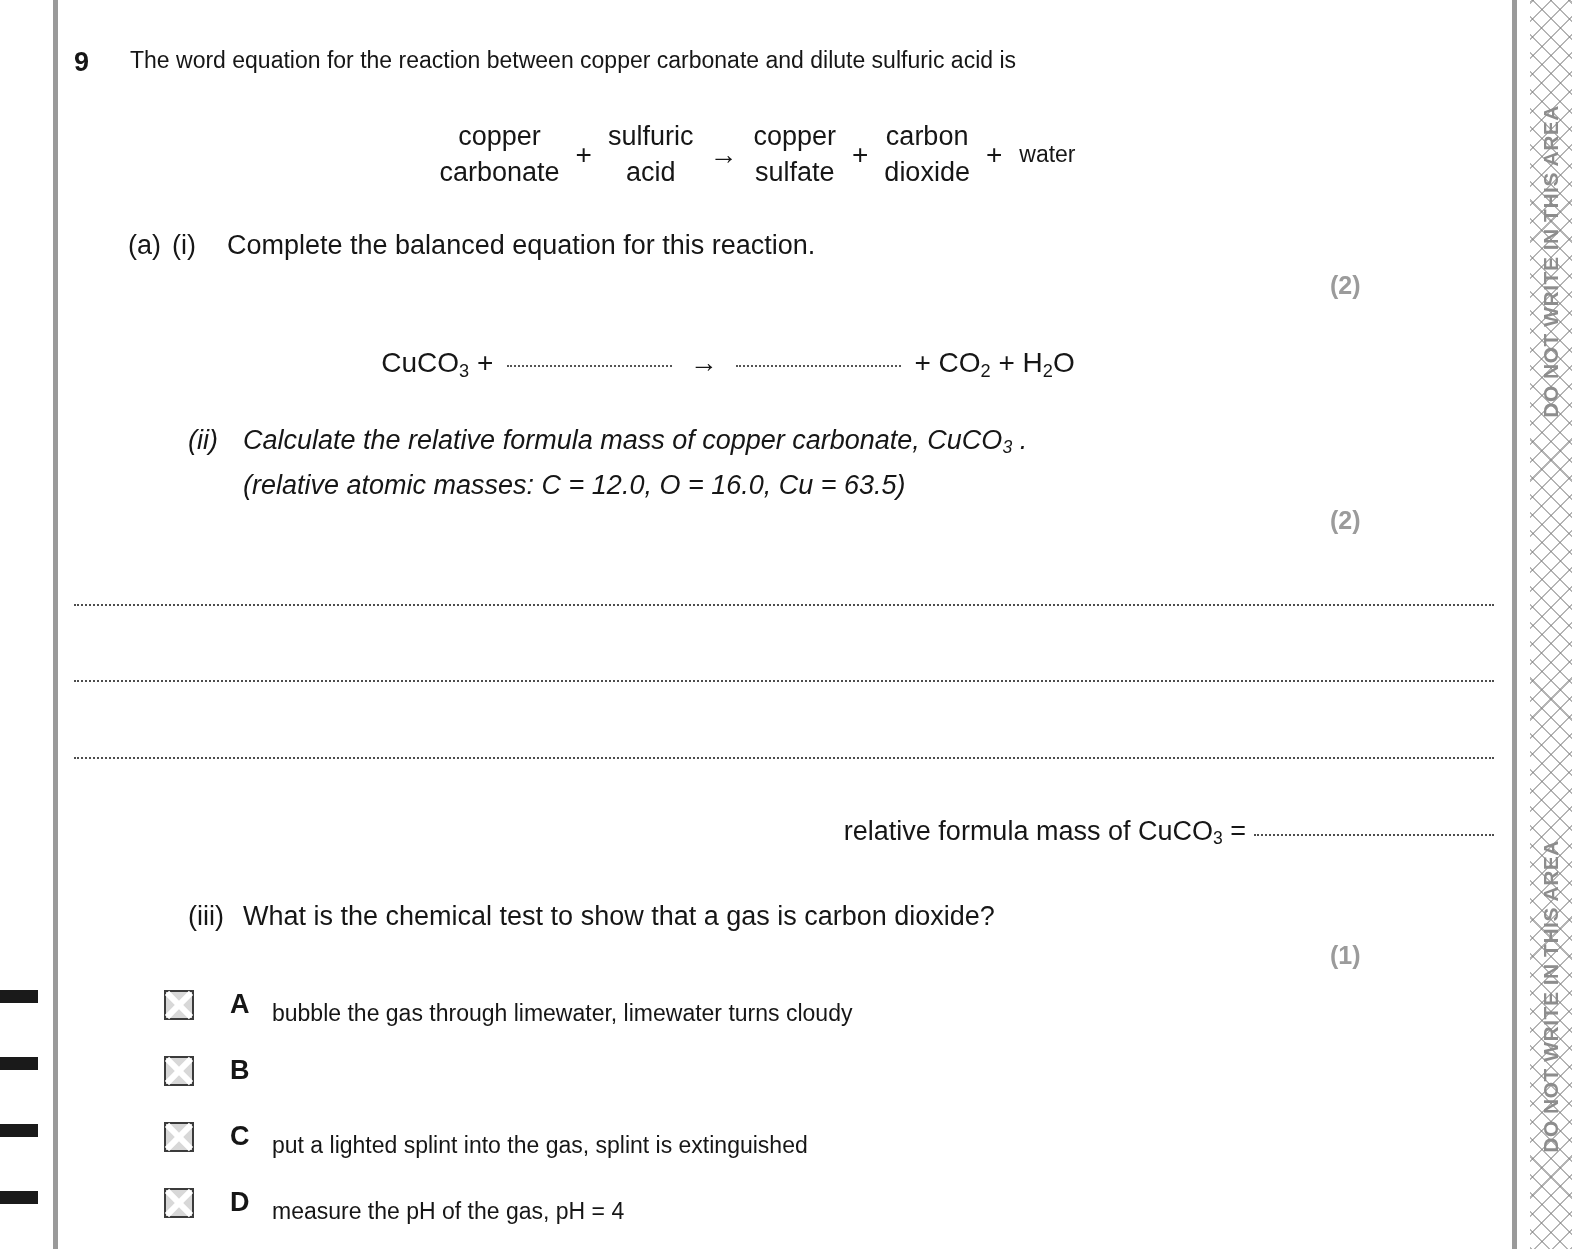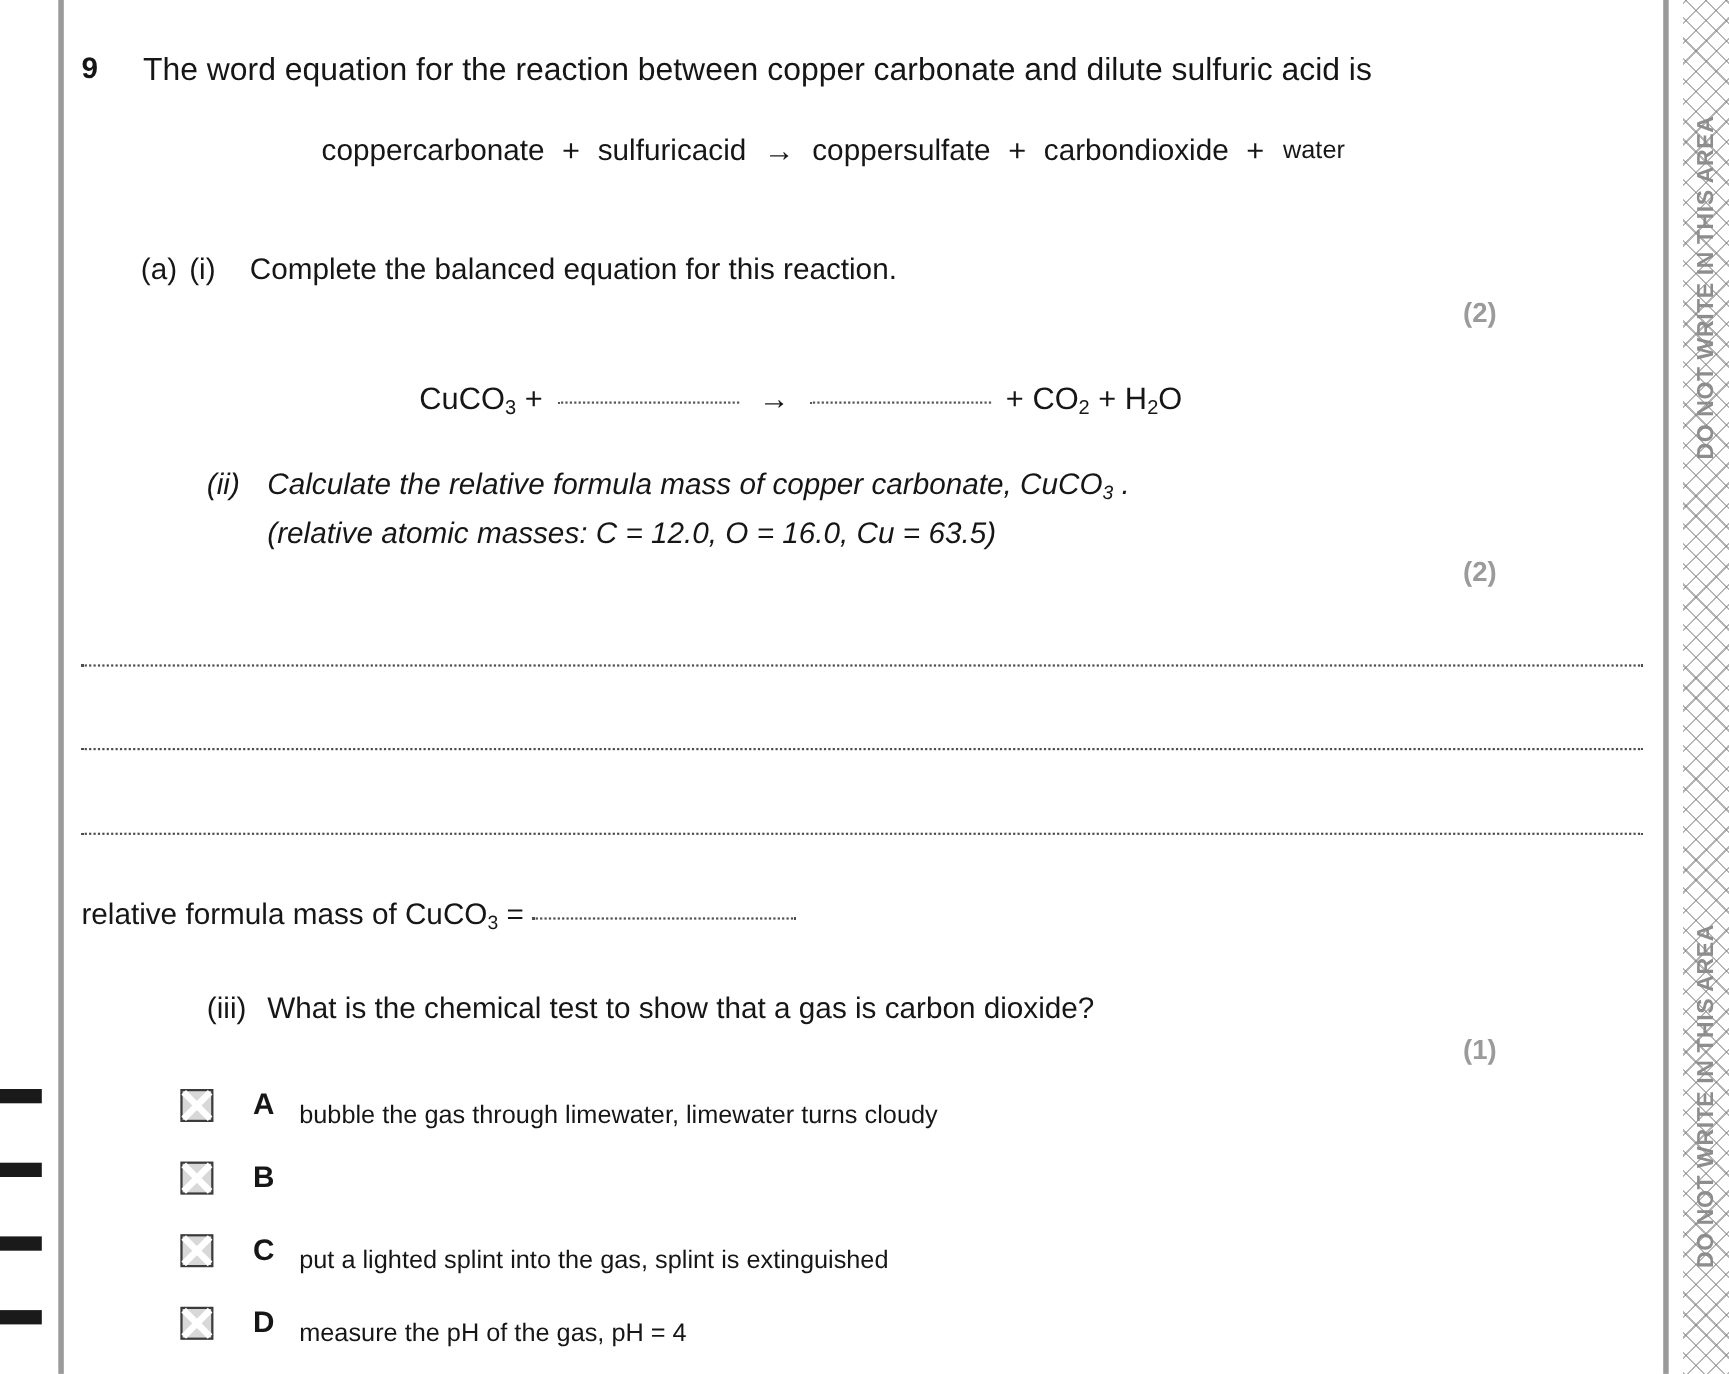--- a/index.html
+++ b/index.html
@@ -103,37 +103,37 @@
     top: 46px;
     width: 1400px;
     display: flex;
   }
   .q-num {
     font-weight: bold;
     font-size: 27px;
     width: 56px;
     flex: 0 0 56px;
   }
-  .q-text { font-size: 29px; }
+  .q-text { font-size: 23px; }
 
   
   .word-eq {
     position: absolute;
     left: 0;
     top: 118px;
     width: 1400px;
     display: flex;
     align-items: center;
     justify-content: center;
     gap: 0;
     font-size: 27px;
   }
   .we-stack {
     display: flex;
-    flex-direction: row;
+    flex-direction: column;
     align-items: center;
     line-height: 1.35;
     padding: 0 3px;
   }
   .we-op {
     font-size: 28px;
     padding: 0 13px;
   }
   .we-single {
     padding: 0 4px;
@@ -199,20 +199,21 @@
   .ans-line.l1 { top: 604px; }
   .ans-line.l2 { top: 680px; }
   .ans-line.l3 { top: 757px; }
 
   
   .ans-prompt {
     position: absolute;
     left: 16px;
     top: 815px;
     width: 1420px;
+    text-align: right;
     font-size: 27px;
     white-space: nowrap;
   }
   .ans-prompt sub { font-size: 0.65em; vertical-align: -0.25em; }
   .dotfill-tail {
     display: inline-block;
     width: 240px;
     border-bottom: 2.2px dotted #4d4d4d;
     margin-left: 8px;
     height: 14px;

